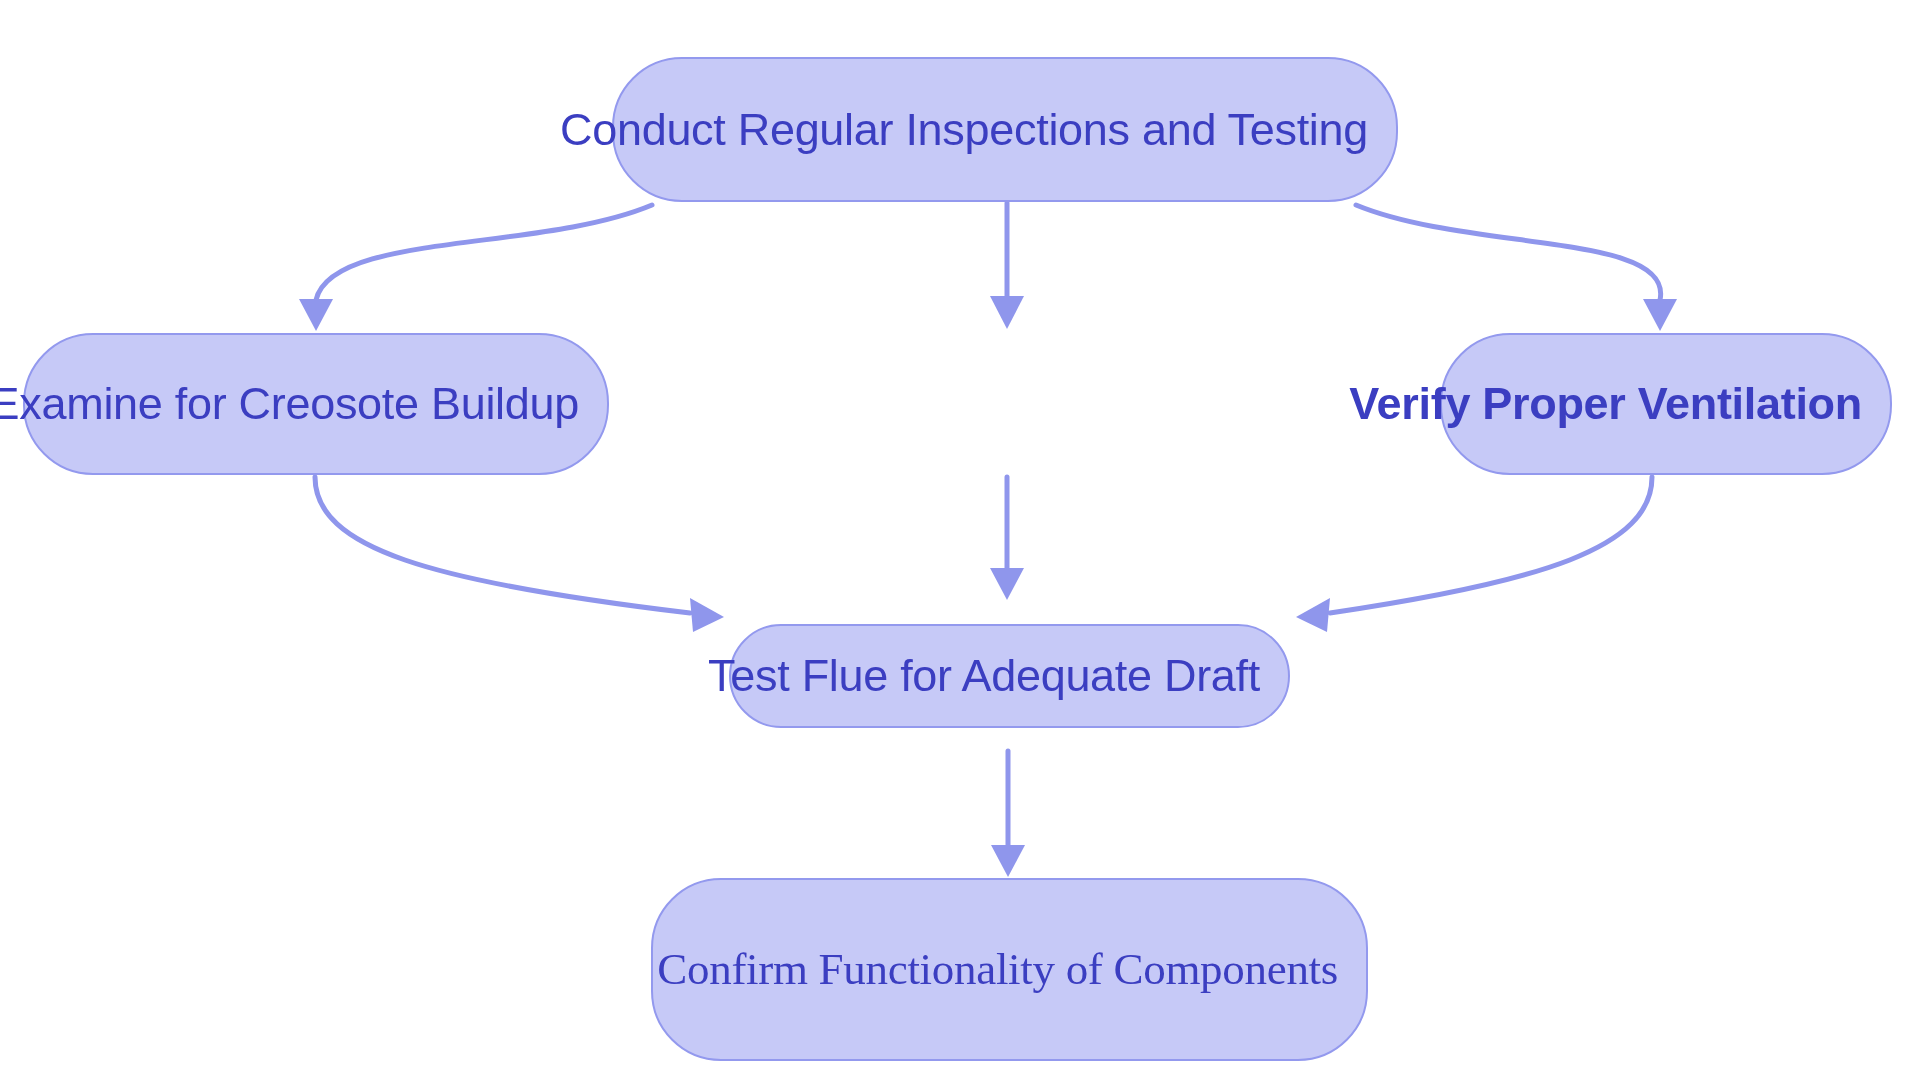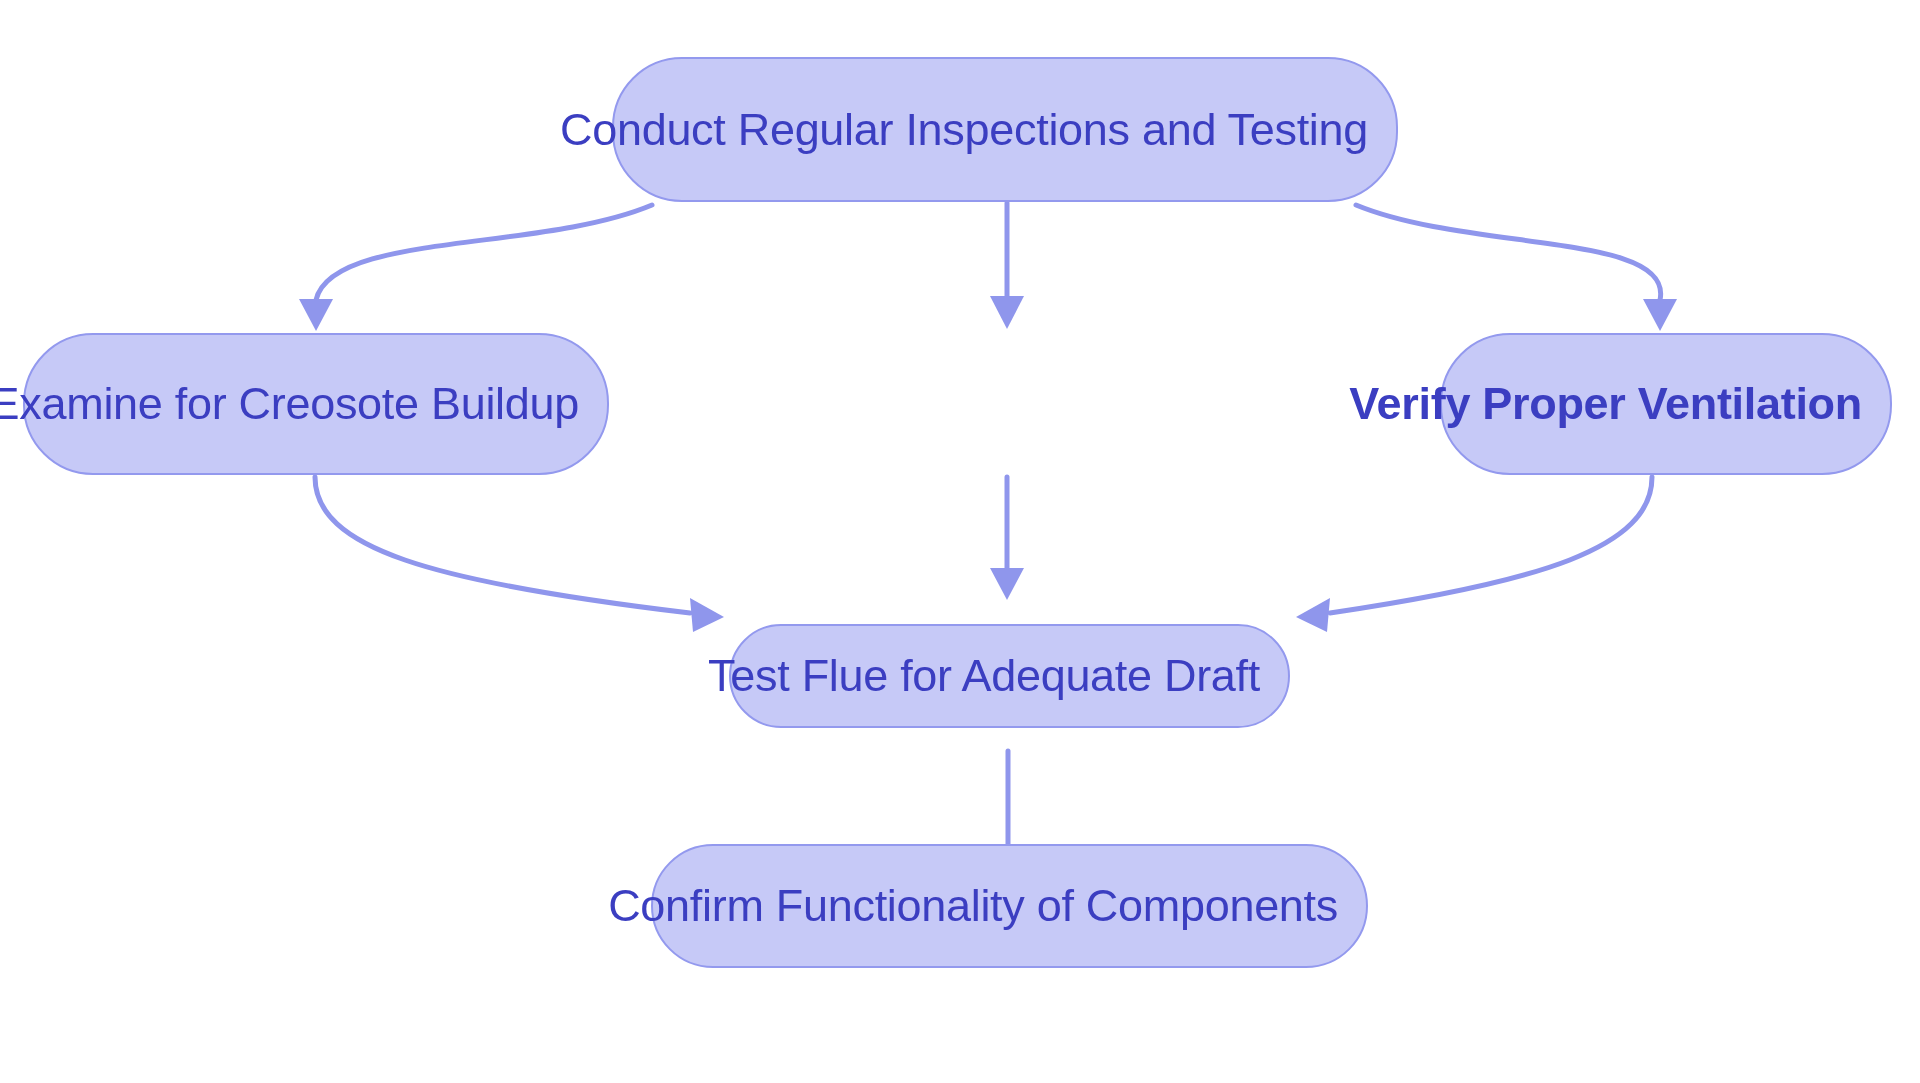--- a/index.html
+++ b/index.html
@@ -104,17 +104,17 @@
 
 
   <div class="node" style="left:1440px; top:333px; width:452px; height:142px;font-weight:bold;">
     <span>Verify Proper Ventilation</span>
   </div>
 
   <div class="node" style="left:729px; top:602px; width:561px; height:104px;margin-top:22px;">
     <span>Test Flue for Adequate Draft</span>
   </div>
 
-  <div class="node" style="left:651px; top:844px; width:717px; height:124px;">
+  <div class="node" style="left:651px; top:878px; width:717px; height:183px;font-family:Liberation Serif, serif;">
     <span>Confirm Functionality of Components</span>
   </div>
 
 </div>
 
 </body></html>

